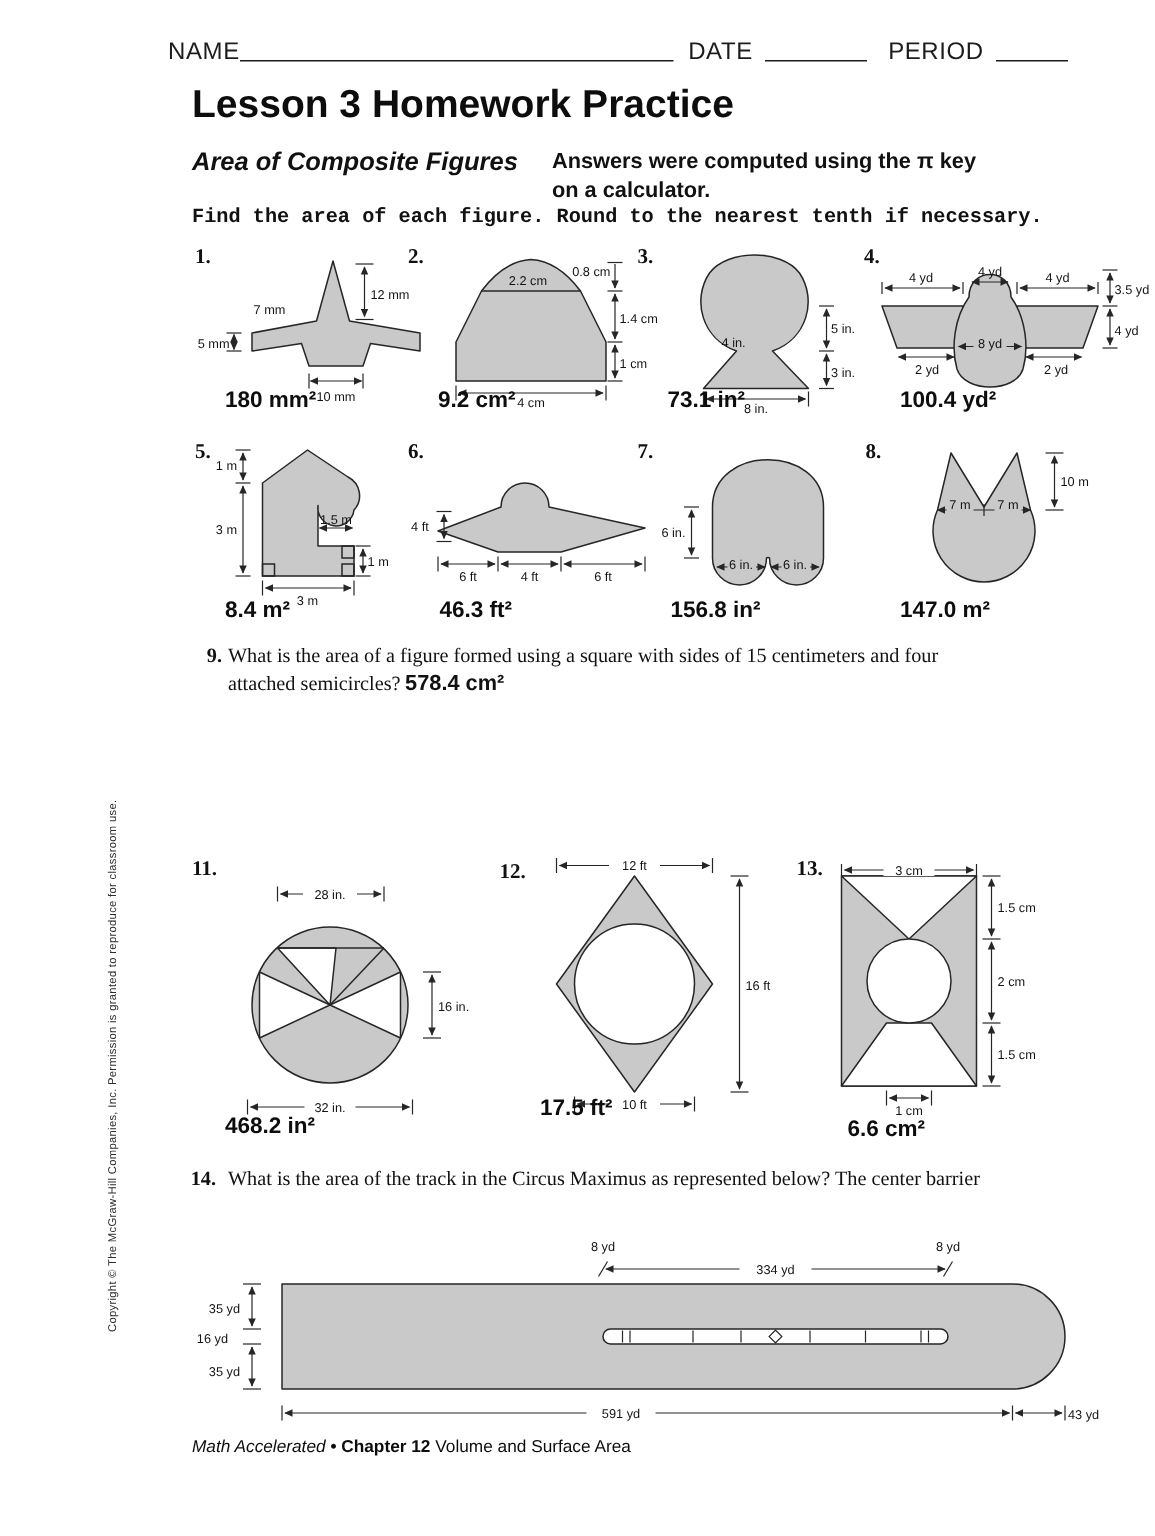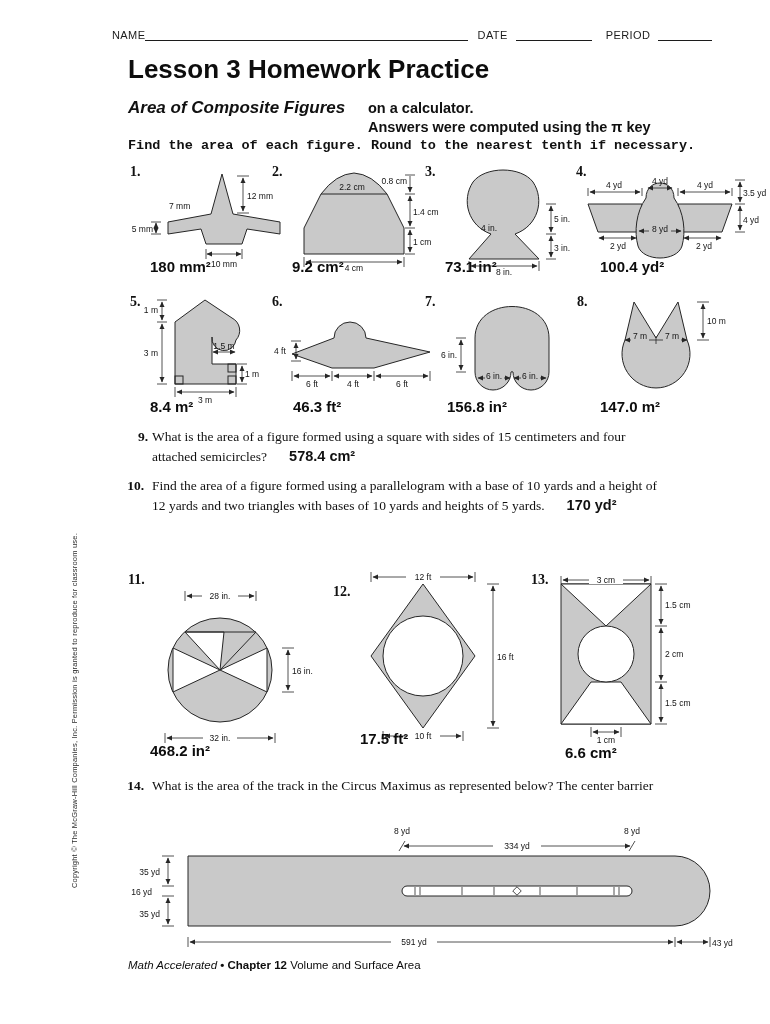--- a/index.html
+++ b/index.html
@@ -1,32 +1,32 @@
 <!DOCTYPE html>
 <html><head>
 <meta charset="utf-8">
 <style>
   html,body{margin:0;padding:0;background:#fff}
   .page{position:relative;width:770px;height:1024px;background:#fff;overflow:hidden;
         font-family:"Liberation Sans",sans-serif;color:#111}
-  .hdr{position:absolute;left:112px;top:26px;width:600px;display:flex;align-items:flex-end;
-       font-size:11px;letter-spacing:.4px;color:#1c1c1c}
+  .hdr{position:absolute;left:112px;top:26px;width:600px;display:flex;
+       font-size:16px;letter-spacing:.4px;color:#1c1c1c}
   .hl{border-bottom:1.2px solid #1c1c1c;height:14px}
   .title{position:absolute;left:128px;top:54px;font-size:26px;font-weight:bold;color:#0d0d0d}
   .subtitle{position:absolute;left:128px;top:98px;font-size:17px;font-weight:bold;font-style:italic}
   .note{position:absolute;left:368px;top:99px;font-size:14.5px;font-weight:bold;line-height:1.32}
   .instr{position:absolute;left:128px;font-family:Liberation Mono, monospace;font-size:13.5px;
          font-weight:bold;line-height:1.45;width:585px}
   .prob{position:absolute}
   .pnum{position:absolute;font-family:"Liberation Serif",serif;font-size:14px;font-weight:bold}
   .ans{position:absolute;font-size:15px;font-weight:bold;color:#0d0d0d;white-space:nowrap}
   .wp{position:absolute;left:152px;width:572px;font-family:"Liberation Serif",serif;
       font-size:13.5px;line-height:1.42}
   .wp .num{position:absolute;width:22px;text-align:right;font-weight:bold}
-  .ansin{font-family:"Liberation Sans",sans-serif;font-weight:bold;font-size:14.5px;margin-left:22px;white-space:nowrap}
+  .ansin{font-family:"Liberation Sans",sans-serif;font-weight:bold;font-size:14.5px;margin-left:3px;white-space:nowrap}
   .copyright{position:absolute;left:70px;top:888px;width:372px;transform:rotate(-90deg);
              transform-origin:0 0;font-size:7.5px;color:#2b2b2b;letter-spacing:.2px}
   .footer{position:absolute;left:128px;top:959px;font-size:11.5px;color:#0d0d0d}
   svg{position:absolute;overflow:visible}
   svg text{font-family:"Liberation Sans",sans-serif;font-size:8.5px;fill:#141414}
   .shape{fill:#c9c9c9;stroke:#262626;stroke-width:1;stroke-linejoin:round}
   .white{fill:#fff;stroke:#262626;stroke-width:1;stroke-linejoin:round}
   .dim{stroke:#262626;stroke-width:.8;fill:none}
   .tick{stroke:#262626;stroke-width:.8}
   .thin{stroke:#262626;stroke-width:1;fill:none}
@@ -42,22 +42,22 @@
     <span class="hl" style="flex:3.6"></span>
     <span style="margin-left:10px">DATE</span>
     <span class="hl" style="flex:0.85;margin-left:8px"></span>
     <span style="margin-left:14px">PERIOD</span>
     <span class="hl" style="flex:0.6;margin-left:8px"></span>
   </div>
 
   <div class="title">Lesson 3 Homework Practice</div>
   <div class="subtitle">Area of Composite Figures</div>
   <div class="note">
+    <div>Answers were computed using the π key</div>
     <div>on a calculator.</div>
-    <div>Answers were computed using the π key</div>
   </div>
   <div class="instr" style="top:136px">Find the area of each figure. Round to the nearest tenth if necessary.</div>
 
   <div class="prob" style="left:128px;top:162px;width:160px;height:120px">
     <span class="pnum" style="left:2px;top:2px">1.</span>
     <svg style="left:12px;top:4px" width="150" height="104" viewBox="0 0 150 104">
       <defs>
         <marker id="ae" markerWidth="7" markerHeight="7" refX="5.5" refY="3" orient="auto" markerUnits="userSpaceOnUse">
             <path d="M0.5,0.5 L6,3 L0.5,5.5 Z" fill="#262626"></path>
           </marker>
@@ -246,25 +246,20 @@
     </svg>
     <span class="ans" style="left:25px;top:106px">147.0 m²</span>
   </div>
 
   <div class="wp" style="top:427px">
     <span class="num" style="left:-26px">9.</span>
     <div>What is the area of a figure formed using a square with sides of 15 centimeters and four</div>
     <div><span>attached semicircles?</span><span class="ansin">578.4 cm²</span></div>
   </div>
 
-  <div class="wp" style="top:476px">
-    <span class="num" style="left:-30px">10.</span>
-    <div>Find the area of a figure formed using a parallelogram with a base of 10 yards and a height of</div>
-    <div><span>12 yards and two triangles with bases of 10 yards and heights of 5 yards.</span><span class="ansin">170 yd²</span></div>
-  </div>
 
 
   <div class="prob" style="left:126px;top:570px;width:205px;height:200px">
     <span class="pnum" style="left:2px;top:2px">11.</span>
     <svg style="left:6px;top:12px" width="195" height="170" viewBox="0 0 195 170">
       <circle class="shape" cx="88" cy="88" r="52"></circle>
       <polygon class="white" points="88,88 53,50 92,50"></polygon>
       <polygon class="white" points="88,88 41,66 41,110"></polygon>
       <polygon class="white" points="88,88 135,66 135,110"></polygon>
       <line class="thin" x1="53" y1="50" x2="124" y2="50"></line>
@@ -281,21 +276,21 @@
       <line class="dim" x1="35" y1="156" x2="141" y2="156" marker-start="url(#as)" marker-end="url(#ae)"></line>
       <line class="tick" x1="33" y1="151" x2="33" y2="161"></line>
         <line class="tick" x1="143" y1="151" x2="143" y2="161"></line>
       <rect class="bgw" x="71" y="150" width="34" height="11"></rect>
       <text x="88" y="159" text-anchor="middle" font-size="9">32 in.</text>
     </svg>
     <span class="ans" style="left:24px;top:172px">468.2 in²</span>
   </div>
 
   <div class="prob" style="left:333px;top:570px;width:195px;height:200px">
-    <span class="pnum" style="left:0px;top:14px">12.</span>
+    <span class="pnum" style="left:0px;top:4px">12.</span>
     <svg style="left:10px;top:2px" width="190" height="172" viewBox="0 0 190 172">
       <polygon class="shape" points="80,12 132,84 80,156 28,84"></polygon>
       <circle class="white" cx="80" cy="84" r="40"></circle>
       <line class="dim" x1="30" y1="5" x2="130" y2="5" marker-start="url(#as)" marker-end="url(#ae)"></line>
       <line class="tick" x1="28" y1="0" x2="28" y2="10"></line>
         <line class="tick" x1="132" y1="0" x2="132" y2="10"></line>
       <rect class="bgw" x="63" y="0" width="34" height="10"></rect>
       <text x="80" y="8" text-anchor="middle" font-size="9">12 ft</text>
       <line class="dim" x1="150" y1="14" x2="150" y2="154" marker-start="url(#as)" marker-end="url(#ae)"></line>
       <line class="tick" x1="144" y1="12" x2="156" y2="12"></line>

